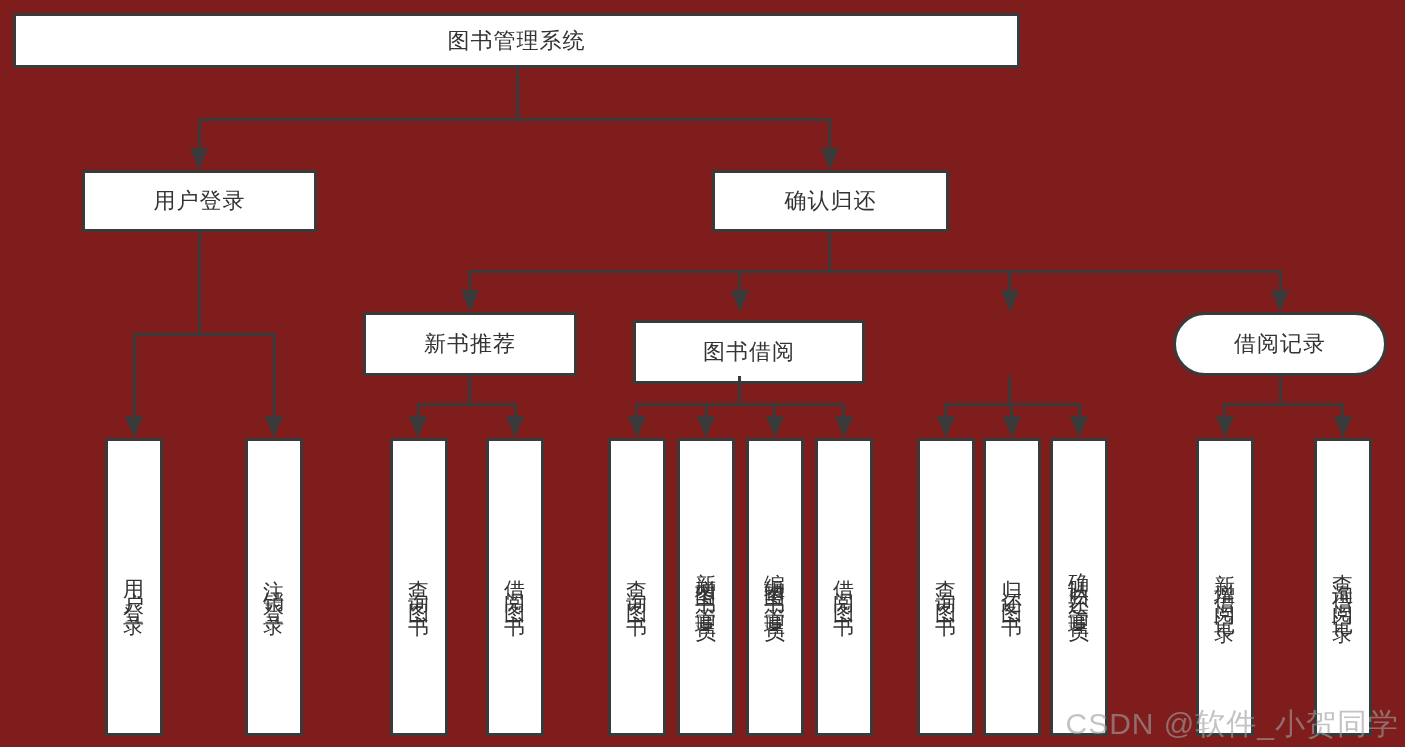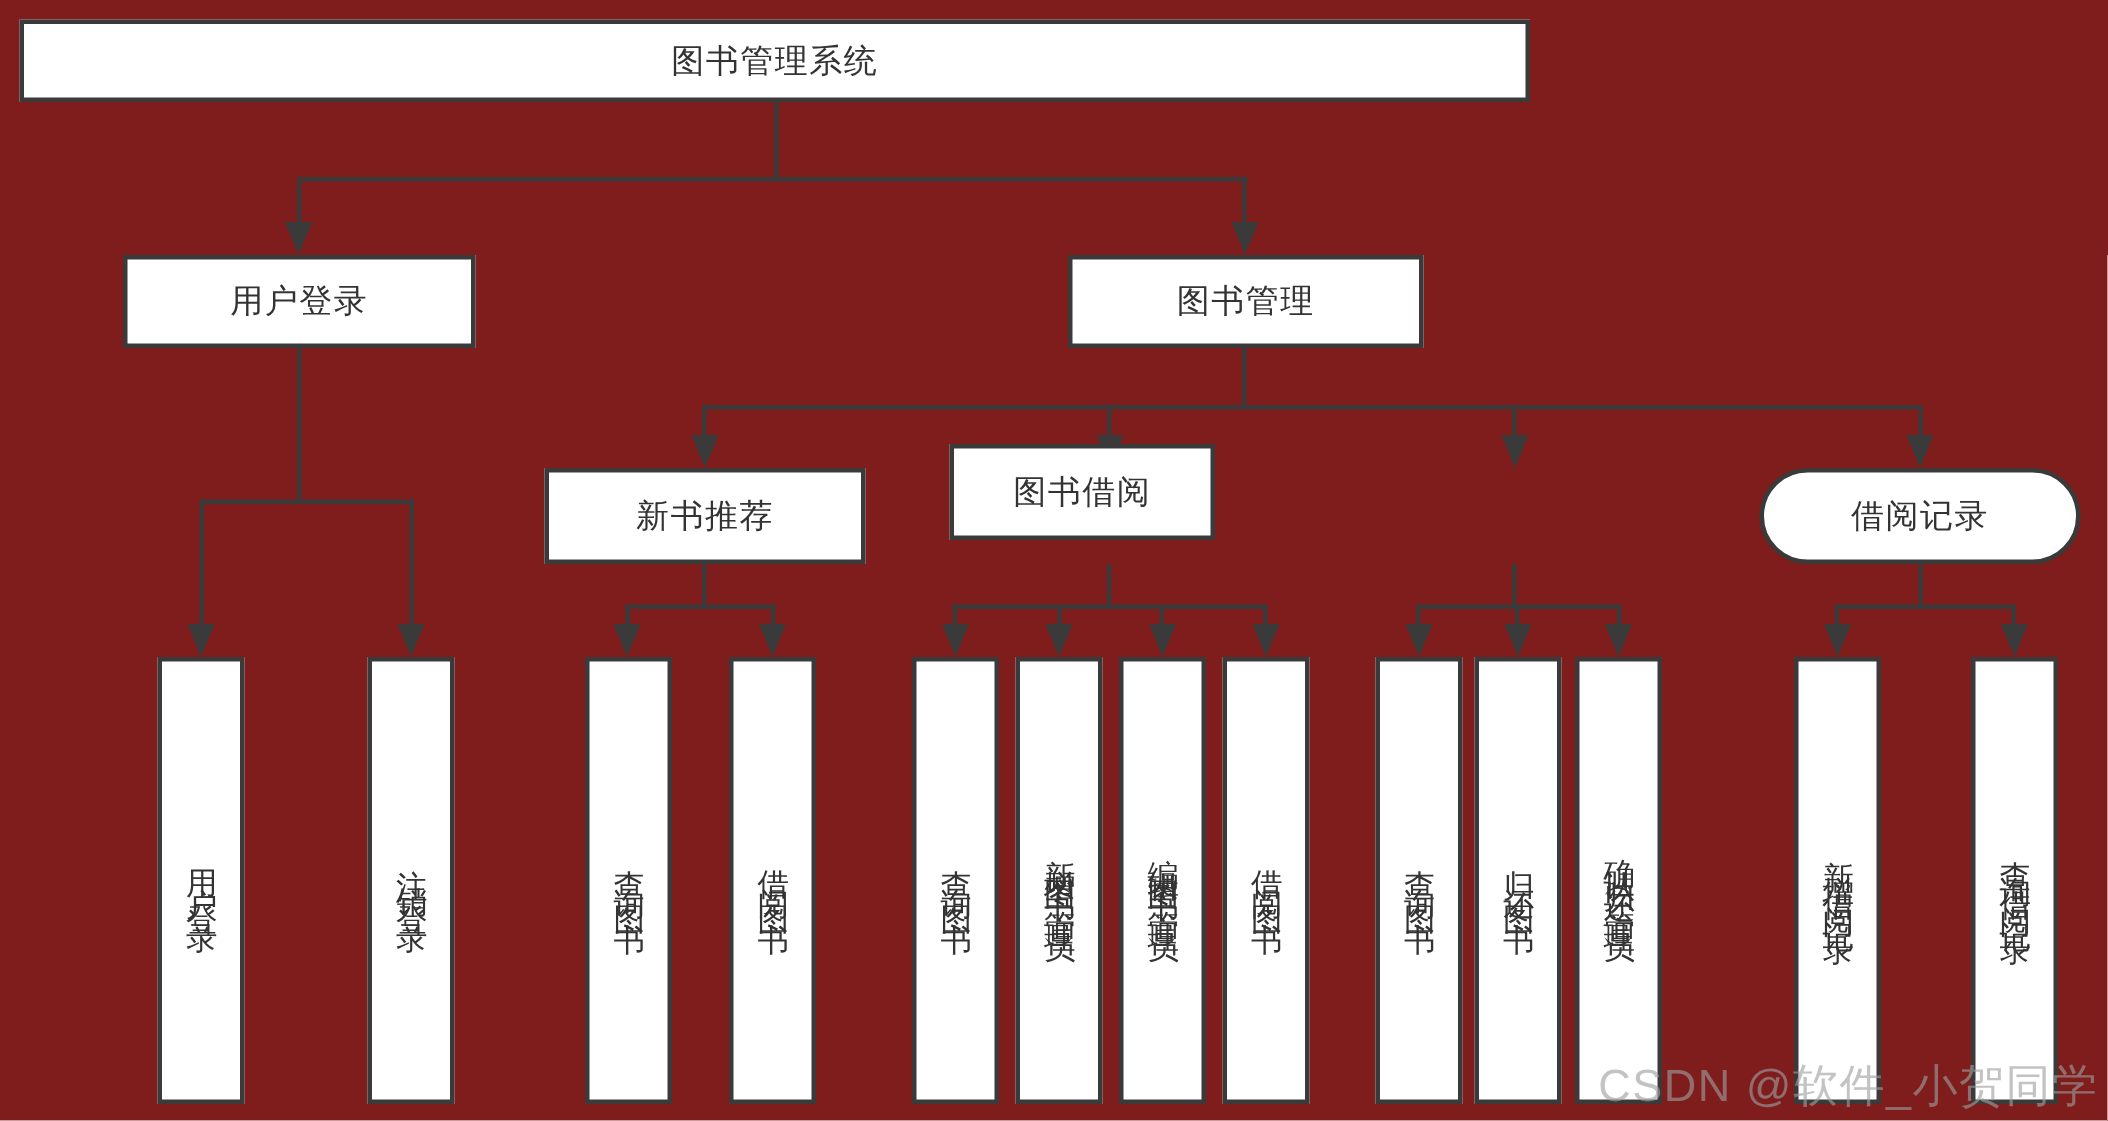--- a/index.html
+++ b/index.html
@@ -66,42 +66,42 @@
   <div class="node" style="left:13px;top:13px;width:1007px;height:55px;">图书管理系统</div>
 
   <div class="line vline" style="left:516px;top:68px;height:50px;"></div>
   <div class="line hline" style="left:198px;top:118px;width:634px;"></div>
   <div class="line vline" style="left:198px;top:118px;height:34px;"></div>
   <div class="arrow" style="left:190px;top:148px;"></div>
   <div class="line vline" style="left:828px;top:118px;height:34px;"></div>
   <div class="arrow" style="left:821px;top:148px;"></div>
 
   <div class="node" style="left:82px;top:170px;width:235px;height:62px;">用户登录</div>
-  <div class="node" style="left:712px;top:170px;width:237px;height:62px;">图书管理</div>
+  <div class="node" style="left:712px;top:170px;width:237px;height:62px;">确认归还</div>
 
   <div class="line vline" style="left:198px;top:232px;height:104px;"></div>
   <div class="line hline" style="left:133px;top:333px;width:143px;"></div>
   <div class="line vline" style="left:133px;top:333px;height:84px;"></div>
   <div class="arrow" style="left:125px;top:416px;"></div>
   <div class="line vline" style="left:273px;top:333px;height:84px;"></div>
   <div class="arrow" style="left:265px;top:416px;"></div>
 
   <div class="line vline" style="left:828px;top:232px;height:41px;"></div>
   <div class="line hline" style="left:468px;top:270px;width:814px;"></div>
   <div class="line vline" style="left:468px;top:270px;height:24px;"></div>
   <div class="arrow" style="left:461px;top:290px;"></div>
   <div class="line vline" style="left:738px;top:270px;height:24px;"></div>
   <div class="arrow" style="left:731px;top:290px;"></div>
   <div class="line vline" style="left:1008px;top:270px;height:24px;"></div>
   <div class="arrow" style="left:1001px;top:290px;"></div>
   <div class="line vline" style="left:1279px;top:270px;height:24px;"></div>
   <div class="arrow" style="left:1271px;top:290px;"></div>
 
   <div class="node" style="left:363px;top:312px;width:214px;height:64px;">新书推荐</div>
-  <div class="node" style="left:633px;top:296px;width:177px;height:64px;">图书借阅</div>
+  <div class="node" style="left:633px;top:320px;width:232px;height:64px;">图书借阅</div>
   <div class="node" style="left:1173px;top:312px;width:214px;height:64px;border-radius:32px;">借阅记录</div>
 
   <div class="line vline" style="left:468px;top:376px;height:30px;"></div>
   <div class="line hline" style="left:417px;top:403px;width:100px;"></div>
   <div class="line vline" style="left:417px;top:403px;height:16px;"></div>
   <div class="arrow" style="left:409px;top:416px;"></div>
   <div class="line vline" style="left:514px;top:403px;height:16px;"></div>
   <div class="arrow" style="left:506px;top:416px;"></div>
 
   <div class="line vline" style="left:738px;top:376px;height:30px;"></div>

